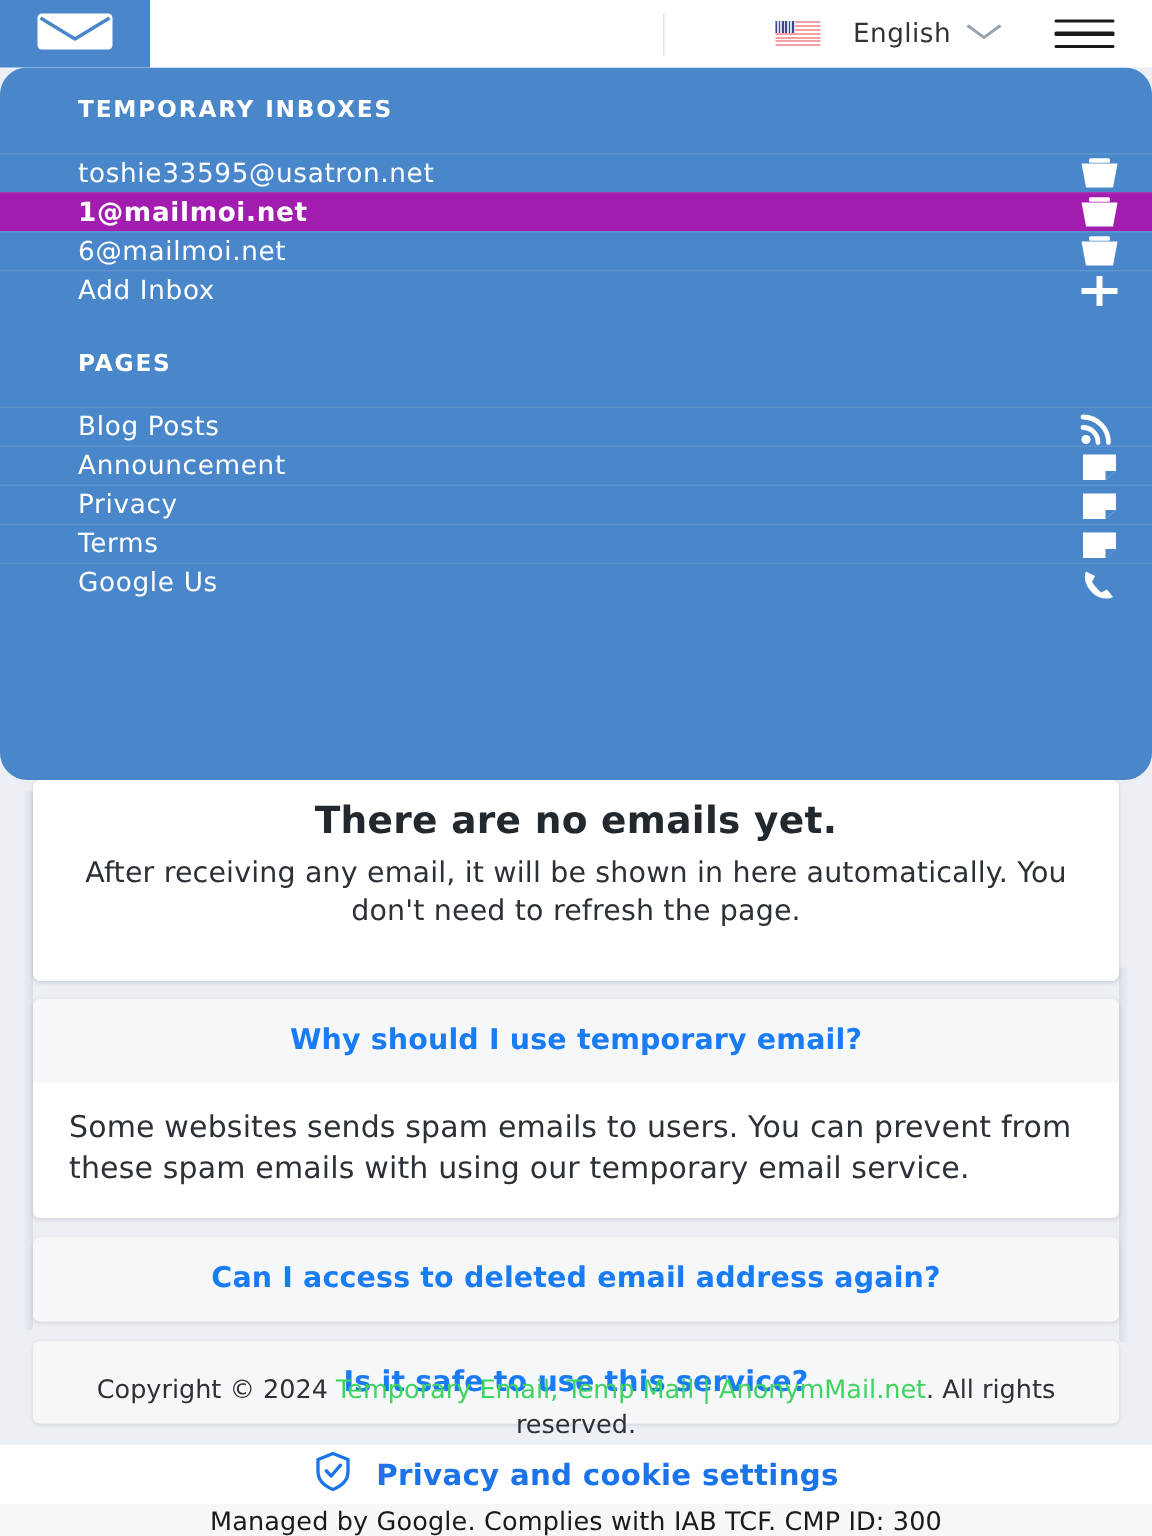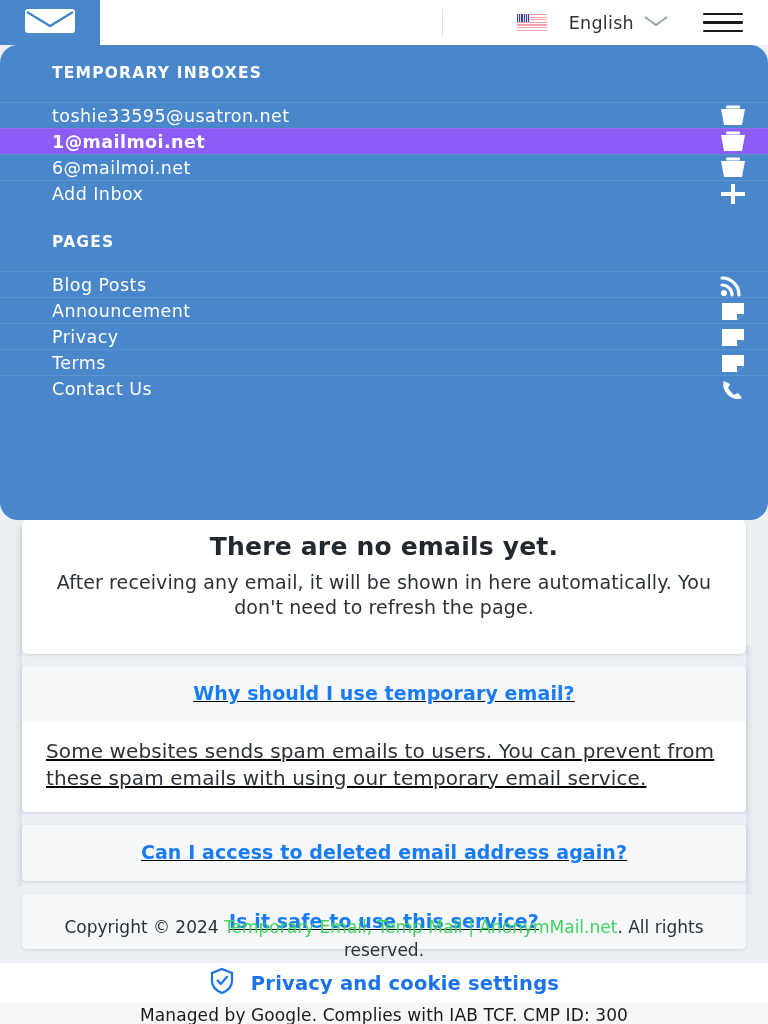--- a/index.html
+++ b/index.html
@@ -69,21 +69,21 @@
     position:relative; height:26px; display:flex; align-items:center;
     padding-left:52px; padding-right:18px;
     border-top:1px solid rgba(255,255,255,0.11);
   }
   .drw-row.first { border-top:1px solid rgba(255,255,255,0.11);align-items:center; }
   .drw-row .lbl {
     color:#ffffff; font-size:17.5px; letter-spacing:0.45px;
     white-space:nowrap; flex:1 1 auto;
     font-family:"DejaVu Sans", sans-serif;
   }
-  .drw-row.active { background:#8b5cf6;gap:40px; }
+  .drw-row.active { background:#a21caf;gap:40px; }
   .drw-row.active .lbl { font-weight:bold; }
   .drw-icon { flex:0 0 auto; width:34px; display:flex; justify-content:center; align-items:center; }
   .gap { height:14px; }
   .gap-sm { height:9px; }
 
   
   .main {
     position:absolute; top:520px; left:0; width:768px;
     padding:0 22px;
   }
@@ -97,21 +97,20 @@
     font-size:25px; font-weight:bold; color:#23272e; letter-spacing:0.2px;
     margin-bottom:9px;
   }
   .empty-sub {
     font-size:19px; color:#2c3138; line-height:1.32; letter-spacing:0.1px;
   }
 
   .faq { border-radius:5px; overflow:hidden; margin-bottom:13px;
     box-shadow:0 1px 3px rgba(60,70,90,0.16);
     background:#ffffff;
-    text-decoration:underline;
   }
   .faq-head {
     background:#f6f7f8; text-align:center;
     padding:16px 34px; font-size:19px; font-weight:bold;
     color:#1a7cf5; line-height:1.25; letter-spacing:0.1px;
     cursor:pointer;
   }
   .faq-body {
     background:#ffffff; padding:16px 24px 20px 24px;
     font-size:20px; color:#2c3138; line-height:1.35; letter-spacing:0.1px;
@@ -260,21 +259,21 @@
       <span class="lbl">Terms</span>
       <span class="drw-icon">
         <svg width="26" height="22" viewBox="0 0 26 22">
           <path d="M2 3 H24 V14 L17 20 H2 Z" fill="#ffffff"></path>
           <path d="M24 14 L17 14 L17 20 Z" fill="#4a87ca"></path>
         </svg>
       </span>
     </div>
 
     <div class="drw-row">
-      <span class="lbl">Contact Us</span>
+      <span class="lbl">Google Us</span>
       <span class="drw-icon">
         <svg width="26" height="24" viewBox="0 0 26 24">
           <path d="M4 4 C2 8 4 14 8 18 C12 22 18 23 22 21 L18 16 L14 18 C12 16 10 14 8 11 L10 7 Z" fill="#ffffff"></path>
         </svg>
       </span>
     </div>
 
   </div>
 
   <div class="edge-l"></div>

